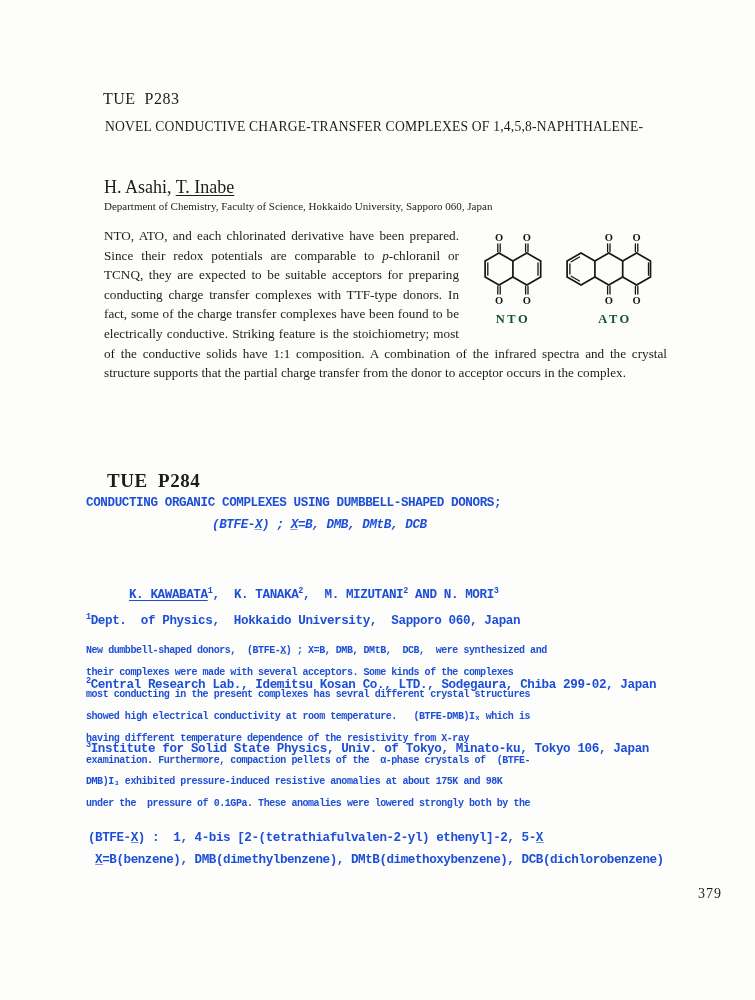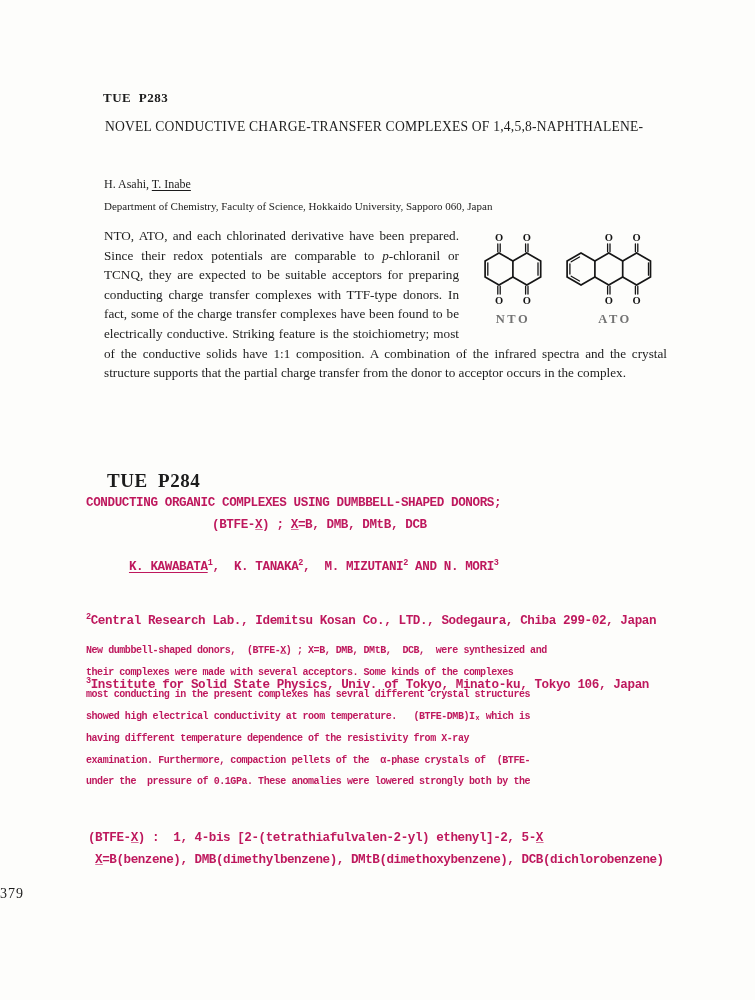--- a/index.html
+++ b/index.html
@@ -2,51 +2,51 @@
 <html><head>
 <meta charset="utf-8">
 <style>
   html,body { margin:0; padding:0; background:#e8e8e6; }
   .page {
     position:relative; width:755px; height:1000px; margin:0 auto;
     background:#fdfdfb; overflow:hidden;
   }
   .serif { font-family:"Liberation Serif","DejaVu Serif",serif; color:#1c1c1c; }
   .mono  { font-family:"Liberation Mono","DejaVu Sans Mono","DejaVu Sans",monospace;
-           color:#be185d; font-weight:bold; }
+           color:#1d4ed8; font-weight:bold; }
   .abs { position:absolute; }
 
   
-  .code1   { left:103px; top:90px;  font-size:13px; font-weight:bold; white-space:pre; letter-spacing:0.5px; }
+  .code1   { left:103px; top:90px;  font-size:16px; font-weight:normal; white-space:pre; letter-spacing:0.5px; }
   .title1  { left:105px; top:116px; font-size:13.6px; line-height:21px; letter-spacing:0.2px; width:600px; }
-  .auth1   { left:104px; top:177px; font-size:12px; }
+  .auth1   { left:104px; top:177px; font-size:18px; }
   .affil1  { left:104px; top:200px; font-size:11px; }
   .body1   { left:104px; top:226px; width:563px; font-size:13.2px; line-height:19.6px;
              text-align:justify; }
   .structs { float:right; width:200px; margin:3px 0 2px 8px;
              display:flex; justify-content:flex-end; align-items:flex-start; gap:12px; }
   .struct  { display:flex; flex-direction:column; align-items:center; }
   .struct svg { display:block; }
   .slabel  { font-family:"Liberation Serif","DejaVu Serif",serif; font-weight:bold;
-             font-size:12.5px; letter-spacing:2.5px; color:#737373; margin-top:1px; }
+             font-size:12.5px; letter-spacing:2.5px; color:#14532d; margin-top:1px; }
   .u { text-decoration:underline; text-underline-offset:2px; }
 
   
   .code2   { left:107px; top:470px; font-size:19px; font-weight:bold; white-space:pre; letter-spacing:0.5px; }
   .title2a { left:86px;  top:496px; font-size:12.6px; white-space:pre; letter-spacing:-0.4px; }
-  .title2b { left:212px; top:518px; font-size:12.6px; white-space:pre; letter-spacing:-0.4px; }
-  .auth2   { left:86px;  top:546px; font-size:12.6px; white-space:pre; letter-spacing:-0.4px; }
+  .title2b { left:212px; top:518px; font-size:12.6px; white-space:pre; letter-spacing:-0.4px;font-style:italic; }
+  .auth2   { left:86px;  top:574px; font-size:12.6px; white-space:pre; letter-spacing:-0.4px; }
   .affil2  { left:86px;  top:568px; font-size:12.6px; line-height:21.4px; white-space:pre; letter-spacing:-0.4px; }
   .body2   { left:86px;  top:640px; font-size:10px; line-height:21.9px; letter-spacing:-0.45px; }
   .body2 div { white-space:pre; }
   .foot2   { left:88px;  top:827px; font-size:12.6px; line-height:22px; letter-spacing:-0.45px; }
   .foot2 div { white-space:pre; }
   sup { font-size:8.5px; vertical-align:super; line-height:0; }
 
-  .pagenum { left:0; top:886px; width:722px; text-align:left; font-size:14px; letter-spacing:1px; }
+  .pagenum { left:0; top:886px; width:722px; text-align:right; font-size:14px; letter-spacing:1px; }
 
   
   .bond { stroke:#161616; stroke-width:1.7; fill:none; stroke-linecap:round; }
   .bond2 { stroke:#161616; stroke-width:1.3; fill:none; stroke-linecap:round; }
   .oxy { font-family:"Liberation Serif","DejaVu Serif",serif; font-weight:bold;
          font-size:10.5px; fill:#151515; text-anchor:middle; }
 </style>
 </head>
 <body>
 
@@ -116,31 +116,33 @@
     <div class="abs serif code2">TUE  P284</div>
 
     <div class="abs mono title2a">CONDUCTING ORGANIC COMPLEXES USING DUMBBELL-SHAPED DONORS;</div>
     <div class="abs mono title2b">(BTFE-X̲) ; X̲=B, DMB, DMtB, DCB</div>
 
     <div class="abs mono auth2">
       <span class="u">K. KAWABATA</span><sup>1</sup><span>,  </span><span>K. TANAKA</span><sup>2</sup><span>,  </span><span>M. MIZUTANI</span><sup>2</sup><span> AND </span><span>N. MORI</span><sup>3</sup>
     </div>
 
     <div class="abs mono affil2">
+      <div><sup>1</sup><span>Dept.  of Physics,  Hokkaido University,  Sapporo 060, Japan</span></div>
       <div><sup>2</sup><span>Central Research Lab., Idemitsu Kosan Co., LTD., Sodegaura, Chiba 299-02, Japan</span></div>
       <div><sup>3</sup><span>Institute for Solid State Physics, Univ. of Tokyo, Minato-ku, Tokyo 106, Japan</span></div>
     </div>
 
     <div class="abs mono body2">
       <div>New dumbbell-shaped donors,  (BTFE-X̲) ; X=B, DMB, DMtB,  DCB,  were synthesized and</div>
       <div>their complexes were made with several acceptors. Some kinds of the complexes</div>
       <div>most conducting in the present complexes has sevral different crystal structures</div>
       <div>showed high electrical conductivity at room temperature.   (BTFE-DMB)Iₓ which is</div>
       <div>having different temperature dependence of the resistivity from X-ray</div>
       <div>examination. Furthermore, compaction pellets of the  α-phase crystals of  (BTFE-</div>
+      <div>DMB)I₃ exhibited pressure-induced resistive anomalies at about 175K and 98K</div>
       <div>under the  pressure of 0.1GPa. These anomalies were lowered strongly both by the</div>
     </div>
 
     <div class="abs mono foot2">
       <div>(BTFE-X̲) :  1, 4-bis [2-(tetrathiafulvalen-2-yl) ethenyl]-2, 5-X̲</div>
       <div> X̲=B(benzene), DMB(dimethylbenzene), DMtB(dimethoxybenzene), DCB(dichlorobenzene)</div>
     </div>
   </section>
 
   <div class="abs serif pagenum">379</div>

